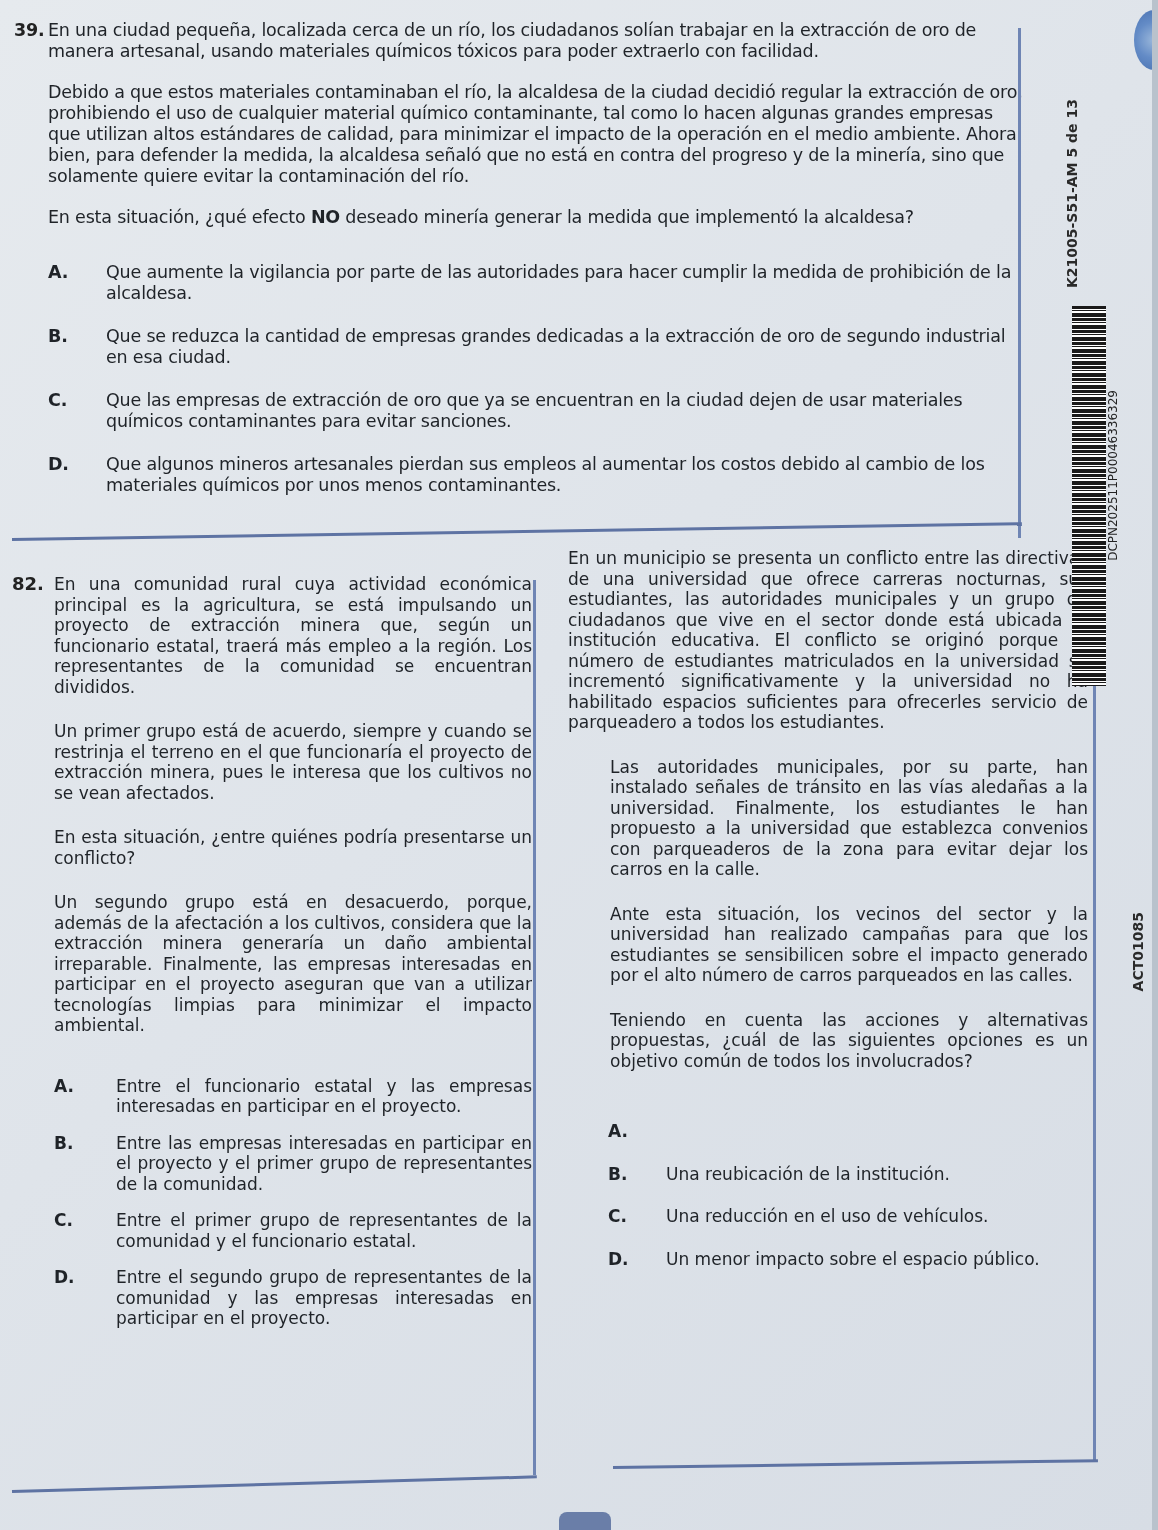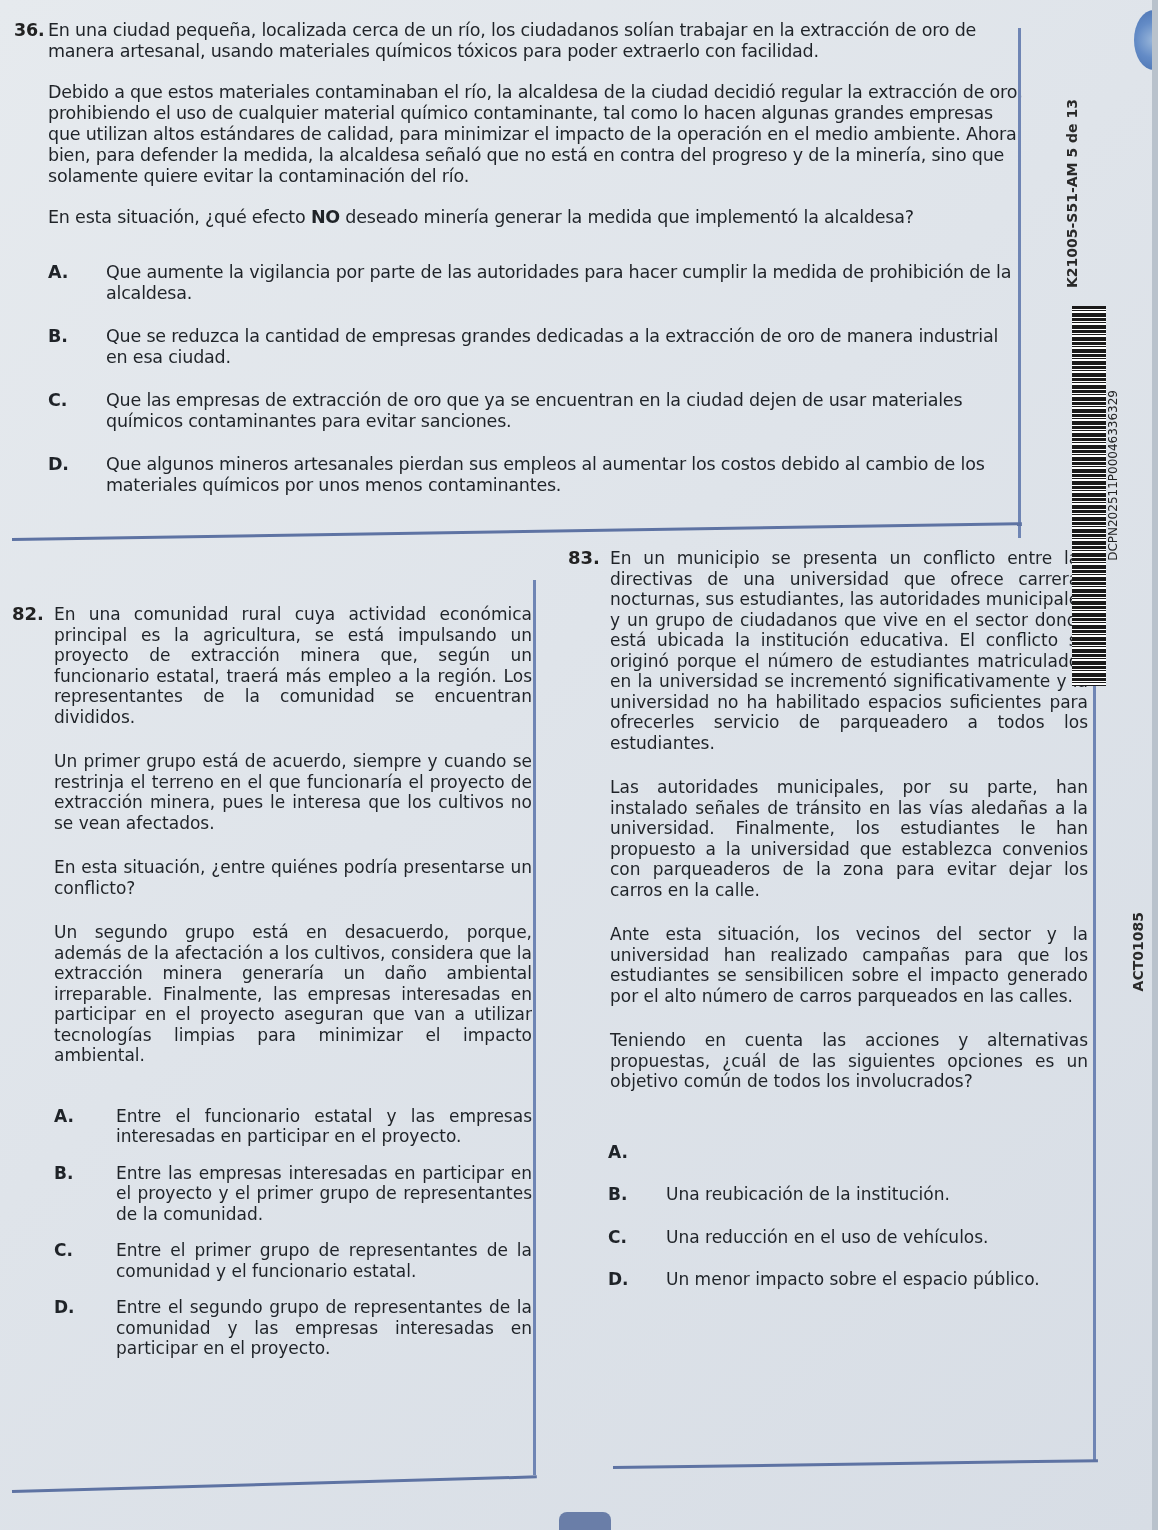--- a/index.html
+++ b/index.html
@@ -29,21 +29,21 @@
   .box81-right { position: absolute; left: 1018px; top: 28px; width: 3px; height: 510px; background: #6f85b4; }
   .box81-bottom { position: absolute; left: 12px; top: 538px; width: 1010px; height: 3px; background: #5e73a3; transform: rotate(-0.9deg); transform-origin: left center; }
 
   
   .div82 { position: absolute; left: 533px; top: 580px; width: 3px; height: 895px; background: #6f85b4; }
   .div83 { position: absolute; left: 1093px; top: 560px; width: 3px; height: 900px; background: #6f85b4; }
   .box82-bottom { position: absolute; left: 12px; top: 1490px; width: 525px; height: 3px; background: #5e73a3; transform: rotate(-1.6deg); transform-origin: left center; }
   .box83-bottom { position: absolute; left: 613px; top: 1466px; width: 485px; height: 3px; background: #5e73a3; transform: rotate(-0.8deg); transform-origin: left center; }
 
   
-  .q82 { position: absolute; left: 12px; top: 604px; width: 520px; }
+  .q82 { position: absolute; left: 12px; top: 574px; width: 520px; }
   .q82 .head { display: flex; }
   .q82 .head .q-num { width: 42px; flex: none; font-size: 18px; }
   .q82 .body { margin-left: 42px; }
   .q82 .para { margin-top: 24px; }
   .q82 .options { margin-top: 40px; }
   .q82 .opt { margin-bottom: 16px; }
   .q82 .opt .letter { width: 62px; margin-left: 42px; }
   .sans18 { font-family: "DejaVu Sans", sans-serif; font-size: 17px; line-height: 20.5px; text-align: justify; }
 
   
@@ -93,35 +93,35 @@
 </head>
 <body>
 
 <div class="page">
 
   <div class="seal"></div>
   <div class="dark-corner"></div>
 
   <div class="q81">
     <div class="head p">
-      <span class="q-num">36.</span>
+      <span class="q-num">39.</span>
       <span>En una ciudad pequeña, localizada cerca de un río, los ciudadanos solían trabajar en la extracción de oro de manera artesanal, usando materiales químicos tóxicos para poder extraerlo con facilidad.</span>
     </div>
     <div class="indent p" style="margin-top:20px;">Debido a que estos materiales contaminaban el río, la alcaldesa de la ciudad decidió regular la extracción de oro, prohibiendo el uso de cualquier material químico contaminante, tal como lo hacen algunas grandes empresas que utilizan altos estándares de calidad, para minimizar el impacto de la operación en el medio ambiente. Ahora bien, para defender la medida, la alcaldesa señaló que no está en contra del progreso y de la minería, sino que solamente quiere evitar la contaminación del río.</div>
     <div class="indent p stem">
       <span>En esta situación, ¿qué efecto </span><b>NO</b><span> deseado minería generar la medida que implementó la alcaldesa?</span>
     </div>
     <div class="options p" style="margin-left:34px;">
       <div class="opt">
         <span class="letter">A.</span>
         <span class="text">Que aumente la vigilancia por parte de las autoridades para hacer cumplir la medida de prohibición de la alcaldesa.</span>
       </div>
       <div class="opt">
         <span class="letter">B.</span>
-        <span class="text">Que se reduzca la cantidad de empresas grandes dedicadas a la extracción de oro de manera industrial en esa ciudad.</span>
+        <span class="text">Que se reduzca la cantidad de empresas grandes dedicadas a la extracción de oro de segundo industrial en esa ciudad.</span>
       </div>
       <div class="opt">
         <span class="letter">C.</span>
         <span class="text">Que las empresas de extracción de oro que ya se encuentran en la ciudad dejen de usar materiales químicos contaminantes para evitar sanciones.</span>
       </div>
       <div class="opt">
         <span class="letter">D.</span>
         <span class="text">Que algunos mineros artesanales pierdan sus empleos al aumentar los costos debido al cambio de los materiales químicos por unos menos contaminantes.</span>
       </div>
     </div>
@@ -154,21 +154,20 @@
         <span class="letter">D.</span>
         <span class="text">Entre el segundo grupo de representantes de la comunidad y las empresas interesadas en participar en el proyecto.</span>
       </div>
     </div>
   </div>
   <div class="div82"></div>
   <div class="box82-bottom"></div>
 
   <div class="q83">
     <div class="head sans18">
-      <span class="q-num">83.</span>
       <span>En un municipio se presenta un conflicto entre las directivas de una universidad que ofrece carreras nocturnas, sus estudiantes, las autoridades municipales y un grupo de ciudadanos que vive en el sector donde está ubicada la institución educativa. El conflicto se originó porque el número de estudiantes matriculados en la universidad se incrementó significativamente y la universidad no ha habilitado espacios suficientes para ofrecerles servicio de parqueadero a todos los estudiantes.</span>
     </div>
     <div class="body sans18 para">Las autoridades municipales, por su parte, han instalado señales de tránsito en las vías aledañas a la universidad. Finalmente, los estudiantes le han propuesto a la universidad que establezca convenios con parqueaderos de la zona para evitar dejar los carros en la calle.</div>
     <div class="body sans18 para">Ante esta situación, los vecinos del sector y la universidad han realizado campañas para que los estudiantes se sensibilicen sobre el impacto generado por el alto número de carros parqueados en las calles.</div>
     <div class="body sans18 para">Teniendo en cuenta las acciones y alternativas propuestas, ¿cuál de las siguientes opciones es un objetivo común de todos los involucrados?</div>
     <div class="options sans18">
       <div class="opt">
         <span class="letter">A.</span>
       </div>
       <div class="opt">

